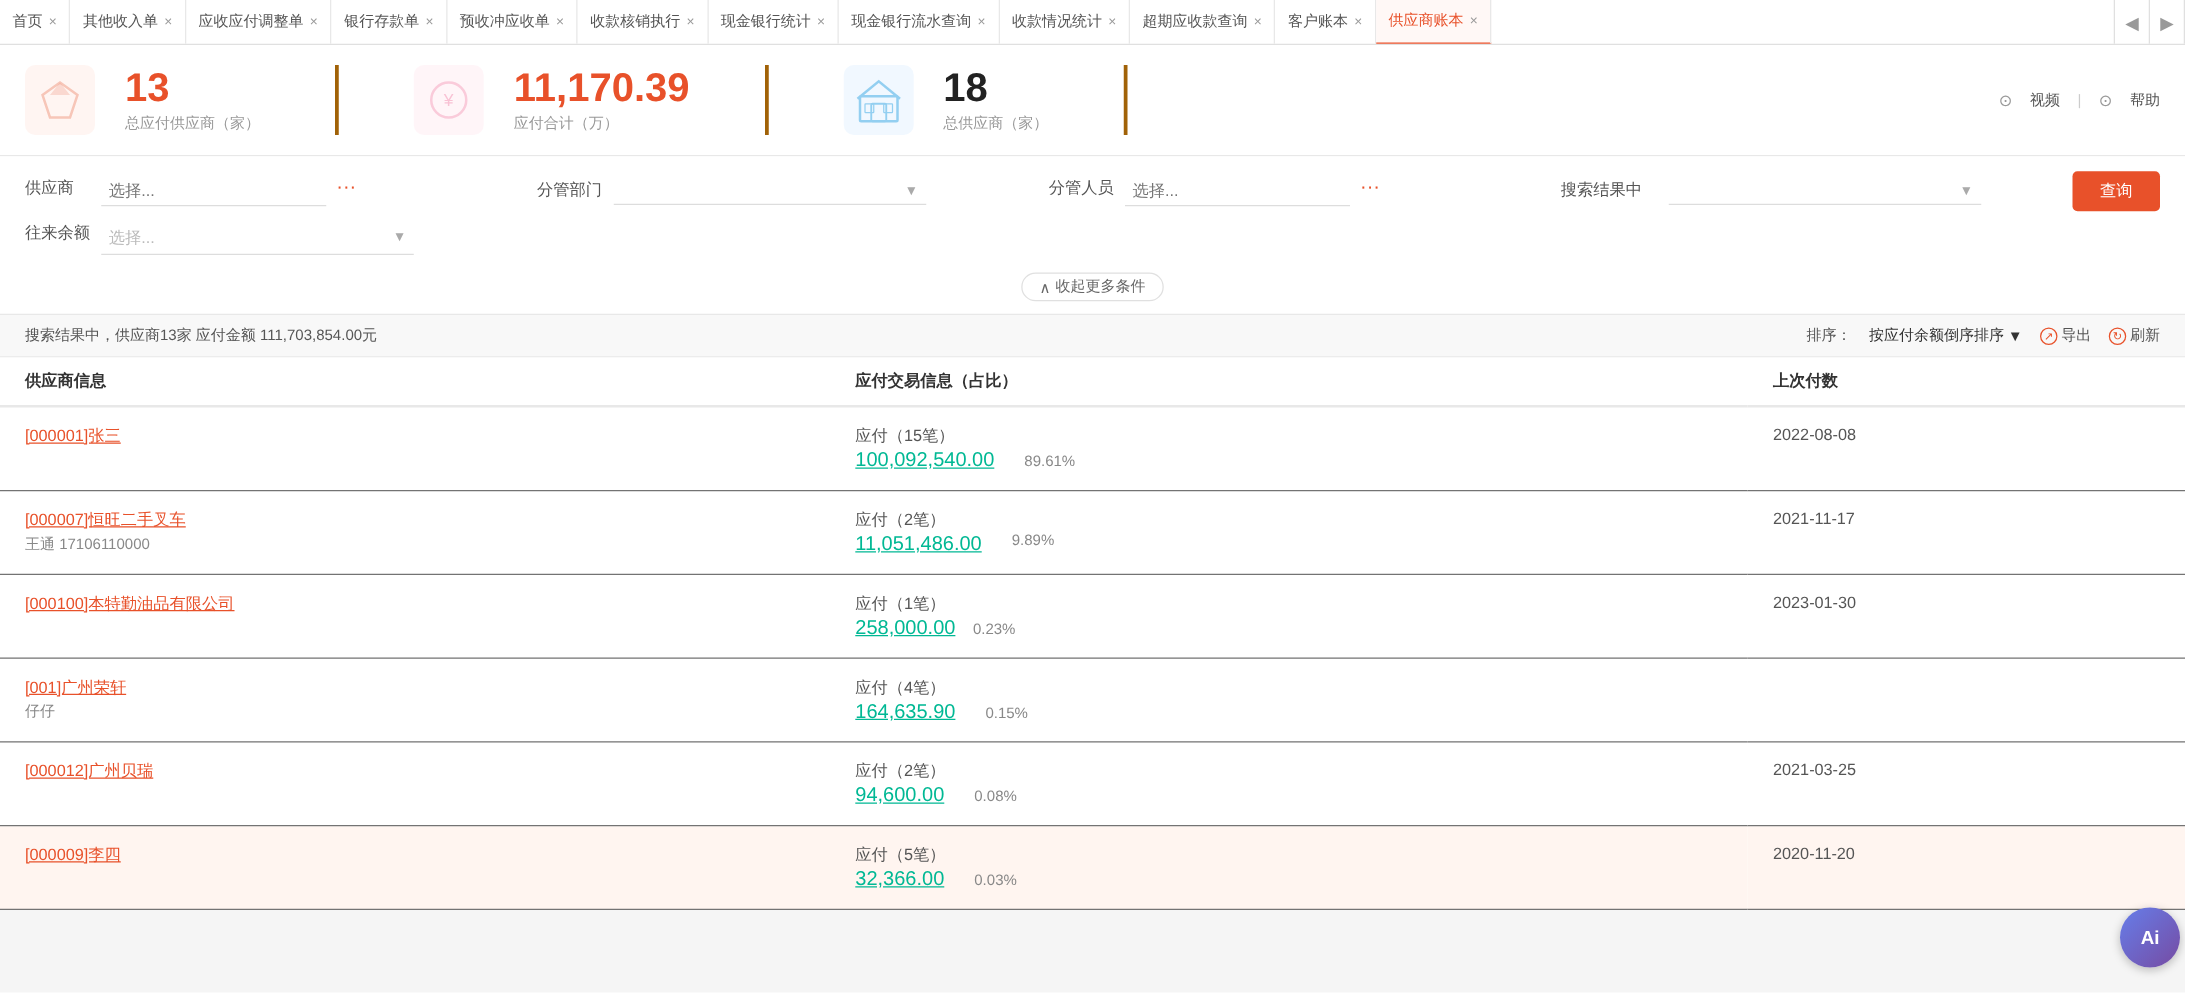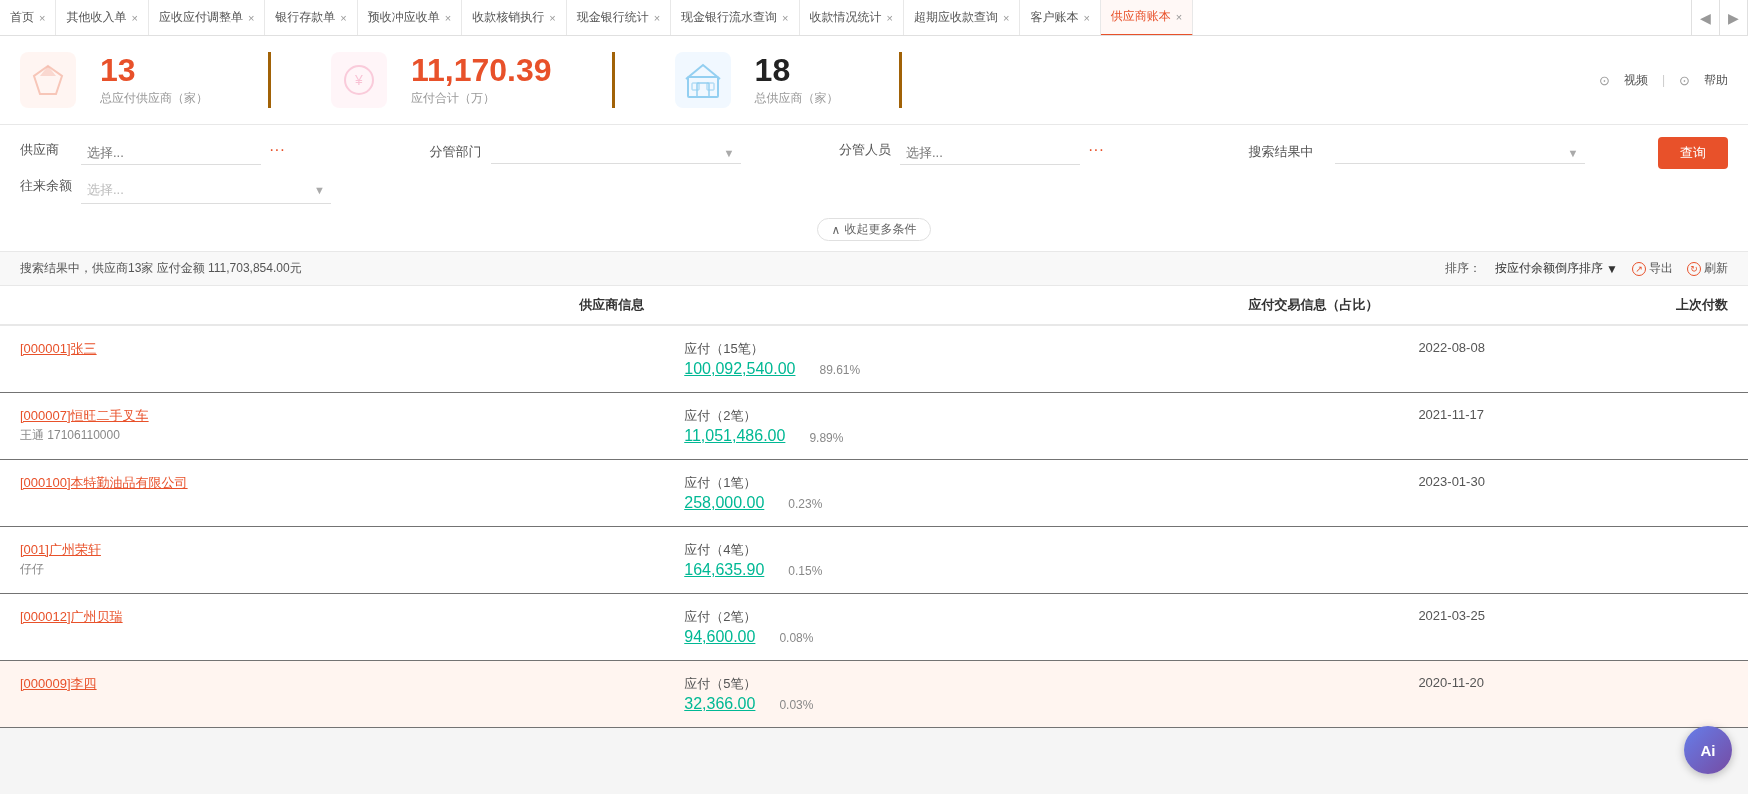--- a/index.html
+++ b/index.html
@@ -228,21 +228,21 @@
     }
     .data-table {
       width: 100%;
       border-collapse: collapse;
     }
     .data-table thead tr {
       border-bottom: 2px solid #e8e8e8;
     }
     .data-table thead th {
       padding: 10px 20px;
-      text-align: right;
+      text-align: left;
       font-size: 13px;
       font-weight: 600;
       color: #333;
       background: #fff;
     }
     .data-table tbody tr {
       border-bottom: 1px solid #737373;
       transition: background 0.15s;
     }
     .data-table tbody tr.highlighted { background: #fff5f0; }
@@ -484,37 +484,37 @@
         </tr>
         <tr>
           <td>
     <div class="supplier-link">[000007]恒旺二手叉车</div>
     <div class="supplier-sub">王通  17106110000</div>
   </td>
           <td>
     <div>
       <span class="payable-label">应付（2笔）</span>
     </div>
-    <div style="display:flex;align-items:flex-end;gap:10px;">
+    <div style="display:flex;align-items:flex-start;gap:10px;">
       <span class="payable-amount">11,051,486.00</span>
       <span class="payable-pct">9.89%</span>
     </div>
   </td>
           <td><span class="last-pay-date">2021-11-17</span></td>
         </tr>
         <tr>
           <td>
     <div class="supplier-link">[000100]本特勤油品有限公司</div>
 
   </td>
           <td>
     <div>
       <span class="payable-label">应付（1笔）</span>
     </div>
-    <div style="display:flex;align-items:baseline;gap:10px;">
+    <div style="display:flex;align-items:baseline;gap:0;">
       <span class="payable-amount">258,000.00</span>
       <span class="payable-pct">0.23%</span>
     </div>
   </td>
           <td><span class="last-pay-date">2023-01-30</span></td>
         </tr>
         <tr>
           <td>
     <div class="supplier-link">[001]广州荣轩</div>
     <div class="supplier-sub">仔仔</div>
@@ -559,15 +559,15 @@
       <span class="payable-amount">32,366.00</span>
       <span class="payable-pct">0.03%</span>
     </div>
   </td>
           <td><span class="last-pay-date">2020-11-20</span></td>
         </tr>
       </tbody>
   </table>
 </div>
 
-<div style="position:fixed;bottom:20px;right:16px;width:48px;height:48px;background:linear-gradient(135deg,#667eea,#764ba2);border-radius:50%;display:flex;align-items:center;justify-content:center;color:#fff;font-size:15px;font-weight:bold;cursor:pointer;box-shadow:0 2px 8px rgba(0,0,0,0.25);">
+<div style="position:fixed;bottom:20px;right:4px;width:48px;height:48px;background:linear-gradient(135deg,#667eea,#764ba2);border-radius:50%;display:flex;align-items:center;justify-content:center;color:#fff;font-size:15px;font-weight:bold;cursor:pointer;box-shadow:0 2px 8px rgba(0,0,0,0.25);">
   <span>Ai</span>
 </div>
 
 </body></html>

